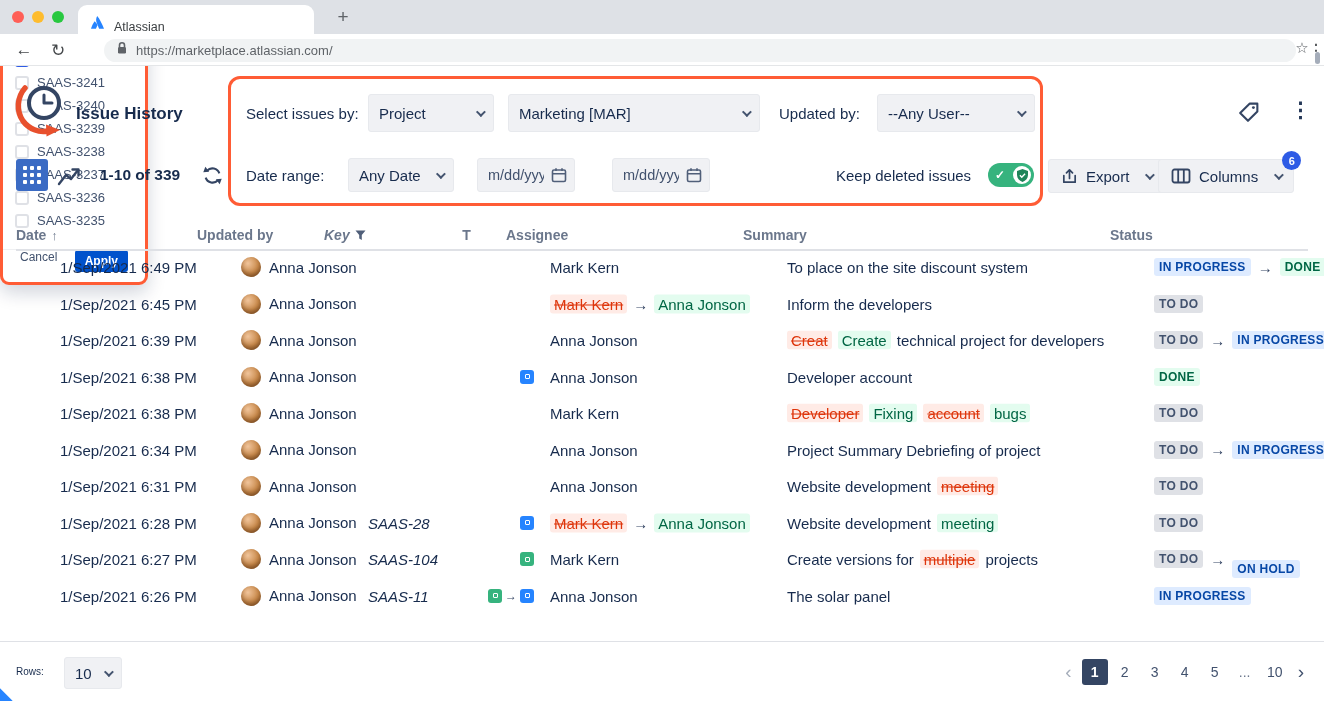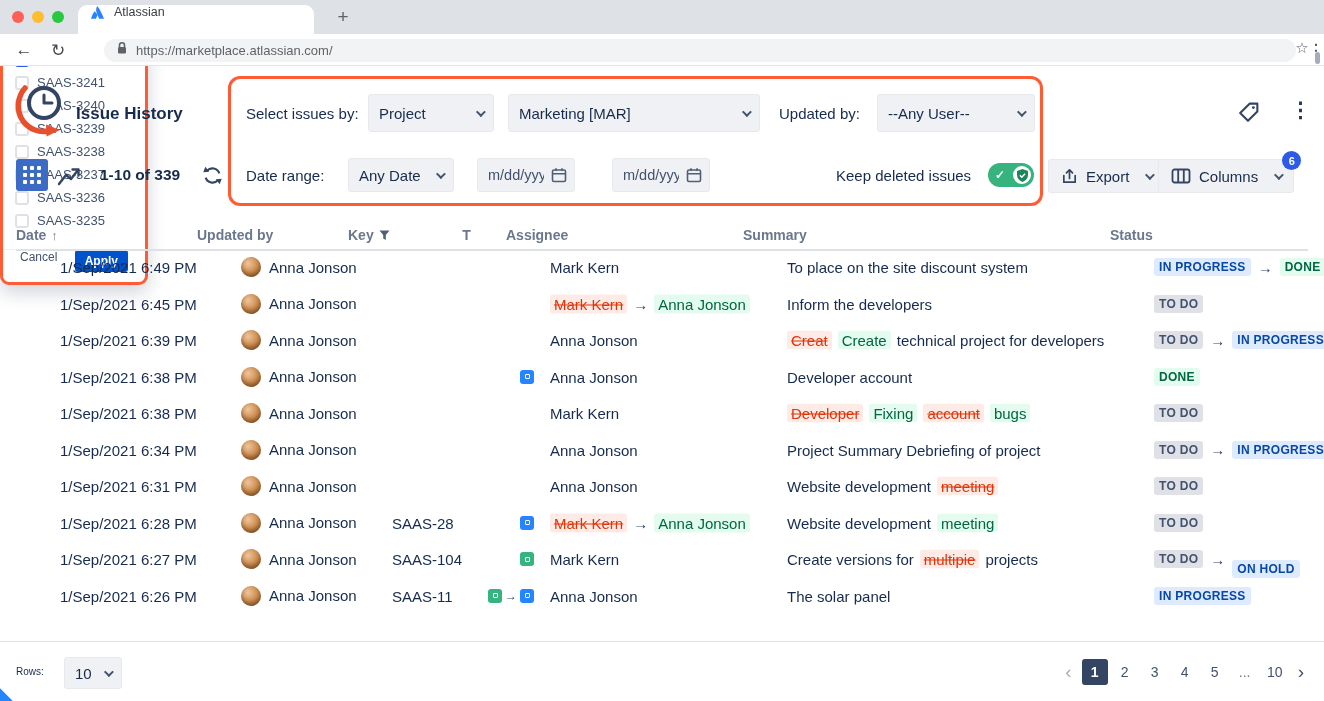--- a/index.html
+++ b/index.html
@@ -6,21 +6,21 @@
   html,body { width:1324px; height:701px; overflow:hidden; }
   body { font-family:"Liberation Sans", sans-serif; background:#fff; position:relative; color:#172B4D; }
   .abs { position:absolute; }
 
   
   .tabstrip { position:absolute; left:0; top:0; width:1324px; height:34px; background:#DEE1E6; }
   .traffic { position:absolute; left:12px; top:11px; display:flex; gap:8px; }
   .dot { width:12px; height:12px; border-radius:50%; }
   .dot.red{ background:#FF5F57; } .dot.yellow{ background:#FEBC2E; } .dot.green{ background:#28C840; }
   .tab { position:absolute; left:78px; top:5px; width:236px; height:29px; background:#fff;
-         border-radius:9px 9px 0 0; display:flex; align-items:flex-start; gap:9px; padding:0 12px; }
+         border-radius:9px 9px 0 0; display:flex; align-items:flex-end; gap:9px; padding:0 12px; }
   .tab-title { font-size:12.5px; color:#3C4043; }
   .newtab { position:absolute; left:330px; top:4px; font-size:19px; color:#5F6368; width:26px; height:26px;
             display:flex; align-items:center; justify-content:center; }
   .navbar { position:absolute; left:0; top:34px; width:1324px; height:32px; background:#fff; border-bottom:1px solid #E4E6E8; }
   .nav-btn { position:absolute; top:4px; width:24px; height:24px; display:flex; align-items:center; justify-content:center;
              font-size:17px; color:#45484B; }
   .urlbar { position:absolute; left:104px; top:4.5px; width:1192px; height:23px; background:#F1F3F4; border-radius:12px;
             display:flex; align-items:center; gap:8px; padding:0 12px; }
   .url-text { font-size:13px; color:#5F6368; }
   .star { position:absolute; right:10px; top:2px; font-size:15px; color:#5F6368; }
@@ -73,21 +73,21 @@
             color:#fff; font-size:11px; font-weight:bold; display:flex; align-items:center; justify-content:center; }
 
   
   #thead { left:0; top:221px; width:1324px; height:28px; }
   #thead::after { content:""; position:absolute; left:16px; right:16px; bottom:-2px; height:2px; background:#DFE1E6; }
   .cell { position:absolute; top:50%; transform:translateY(-50%); display:flex; align-items:center; white-space:nowrap;
           font-size:15px; color:#172B4D; gap:6px; }
   .th { color:#6B778C; font-size:14px; font-weight:bold; gap:5px; }
   .c-date  { left:16px;  width:176px; }
   .c-upd   { left:197px; width:142px; gap:8px; }
-  .c-key   { left:348px; width:98px; }
+  .c-key   { left:324px; width:98px;font-style:italic; }
   .c-type  { left:443px; width:47px; justify-content:flex-end; gap:3px; }
   #thead .c-type { justify-content:center; }
   .c-ass   { left:506px; width:234px; }
   .c-sum   { left:743px; width:364px; overflow:hidden; }
   .c-status{ left:1110px; width:206px; gap:7px; }
   .sort { font-size:13px; color:#6B778C; }
   #tbody { left:0; top:249px; width:1324px;padding-left:44px; }
   .trow { position:relative; height:36.5px; }
   .avatar { width:20px; height:20px; border-radius:50%; flex:none;
             background:radial-gradient(circle at 35% 32%, #F0C49B 0%, #C98A4B 55%, #8A5A2B 100%);

